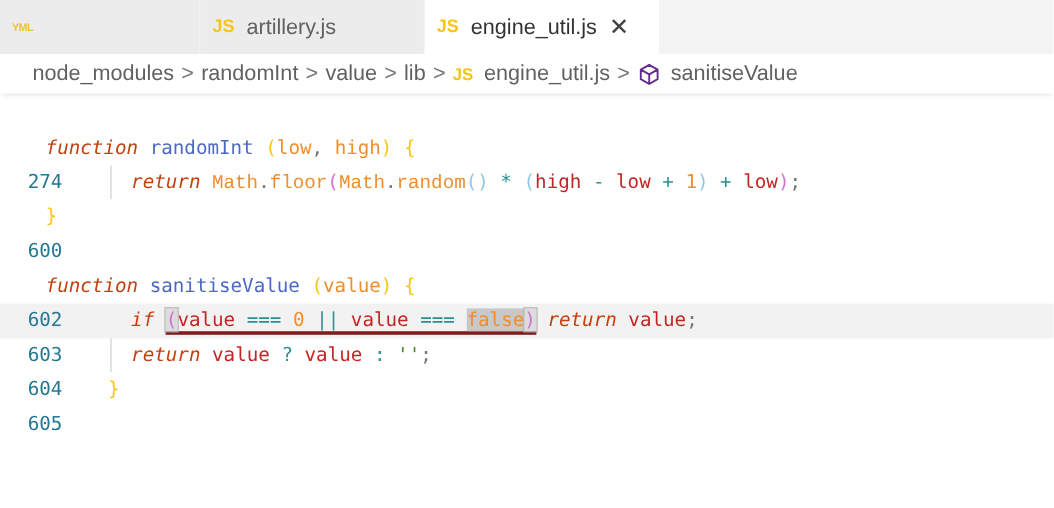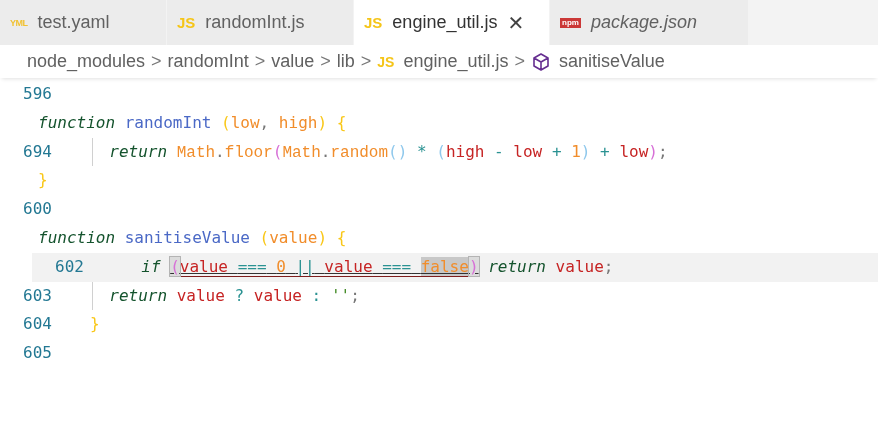--- a/index.html
+++ b/index.html
@@ -34,62 +34,57 @@
     }
     .breadcrumb .sep { margin: 0 6px; color: #777; }
     .breadcrumb .js { color: #f5c518; font-weight: bold; font-size: 14px; margin-right: 9px; }
     .breadcrumb .cube { margin-right: 8px; display: inline-flex; }
     .editor { position: relative; padding-top: 2px; }
     .line {
       position: relative; height: 28.8px; line-height: 28.8px;
       font-family: "DejaVu Sans Mono", "Liberation Mono", monospace; font-size: 16px;
       display: flex;
     }
-    .line.current { background: #f2f2f2; margin-left: 32px; }
+    .line.current { background: #f2f2f2; }
     .ln { width: 52px; text-align: right; color: #237893; padding-right: 0; box-sizing: border-box; }
     .code { padding-left: 38px; white-space: pre; color: #333; position: relative; }
-    .kw { color: #14532d; font-style: italic; }
+    .kw { color: #c2410c; font-style: italic; }
     .fn { color: #4b69c6; }
     .param { color: #f18d2b; }
     .brace { color: #f9c718; }
     .cls { color: #f18d2b; font-family: Liberation Mono, monospace; }
     .var { color: #c62424; }
     .op { color: #2a9292; }
     .num { color: #f18d2b; }
     .paren-pink { color: #d770d7; }
     .paren-blue { color: #8fc8ec; }
     .punct { color: #777; }
     .str { color: #448c27; }
     .guide {
       position: absolute; left: 92px; width: 1px; background: #d0d0d0;
     }
     .bracket-match { background: #dcdcdc; outline: 1px solid #b4b4b4; }
     .sel-false { background: #c8c8c8; }
-    .underline-pink { border-bottom: 1px solid #7f1d1d; text-decoration: underline; }
+    .underline-pink { border-bottom: 3px solid #7f1d1d; }
   </style>
 </head>
 <body>
 
 <div class="tabbar">
   <div class="tab" style="width:167px">
     <span class="ficon yaml">YML</span>
-    <span class="label">test.yaml</span>
   </div>
   <div class="tab" style="width:187px">
     <span class="ficon js">JS</span>
-    <span class="label">randomInt.js</span>
+    <span class="label">artillery.js</span>
   </div>
   <div class="tab active" style="width:196px">
     <span class="ficon js">JS</span>
     <span class="label">engine_util.js</span>
     <span class="close">✕</span>
-  </div>
-  <div class="tab" style="width:199px">
-    <span class="ficon npm">npm</span>
-    <span class="label italic">package.json</span>
   </div>
 </div>
 
 <div class="breadcrumb">
   <span>node_modules</span>
   <span class="sep">&gt;</span>
   <span>randomInt</span>
   <span class="sep">&gt;</span>
   <span>value</span>
   <span class="sep">&gt;</span>
@@ -104,30 +99,29 @@
       </svg>
   </span>
   <span>sanitiseValue</span>
 </div>
 
 <div class="editor">
   <div class="guide" style="top:60px;height:28px"></div>
   <div class="guide" style="top:176px;height:56px"></div>
 
   <div class="line">
-    <span class="ln">596</span>
     <span class="code"></span>
   </div>
 
   <div class="line">
     <span class="code"><span class="kw">function</span> <span class="fn">randomInt</span> <span class="brace">(</span><span class="param">low</span><span class="punct">, </span><span class="param">high</span><span class="brace">)</span> <span class="brace">{</span></span>
   </div>
 
   <div class="line">
-    <span class="ln">694</span>
+    <span class="ln">274</span>
     <span class="code">  <span class="kw">return</span> <span class="cls">Math</span><span class="punct">.</span><span class="cls">floor</span><span class="paren-pink">(</span><span class="cls">Math</span><span class="punct">.</span><span class="cls">random</span><span class="paren-blue">()</span> <span class="op">*</span> <span class="paren-blue">(</span><span class="var">high</span> <span class="op">-</span> <span class="var">low</span> <span class="op">+</span> <span class="num">1</span><span class="paren-blue">)</span> <span class="op">+</span> <span class="var">low</span><span class="paren-pink">)</span><span class="punct">;</span></span>
   </div>
 
   <div class="line">
     <span class="code"><span class="brace">}</span></span>
   </div>
 
   <div class="line">
     <span class="ln">600</span>
     <span class="code"></span>

